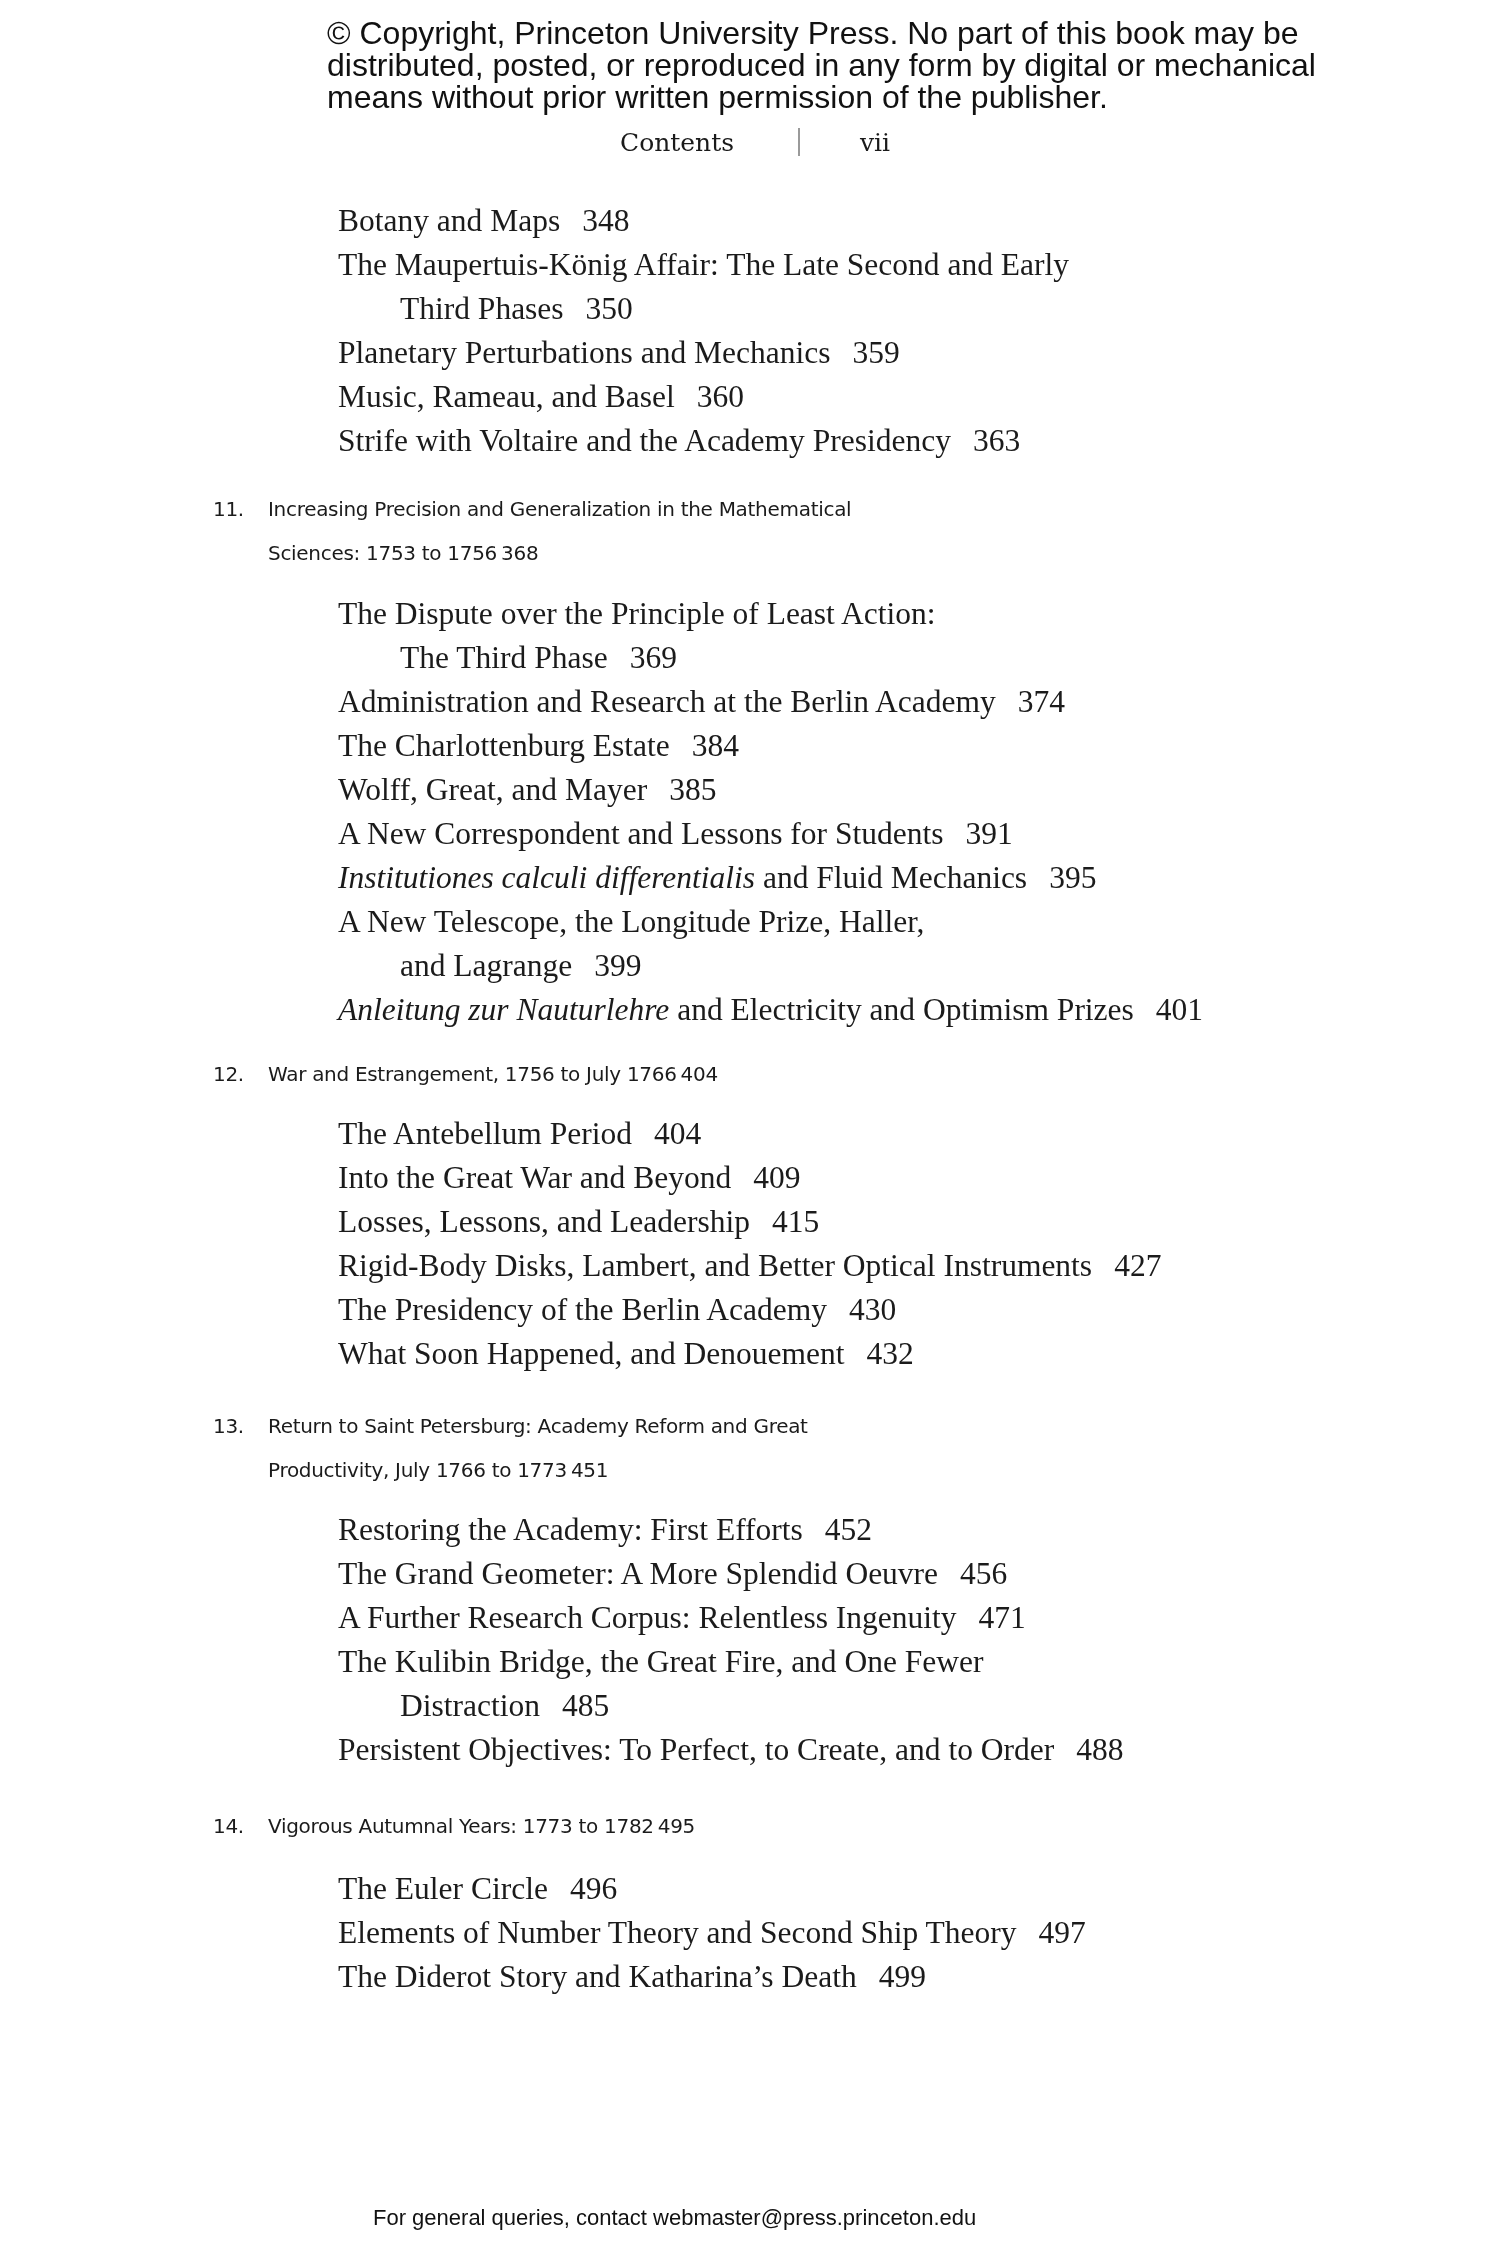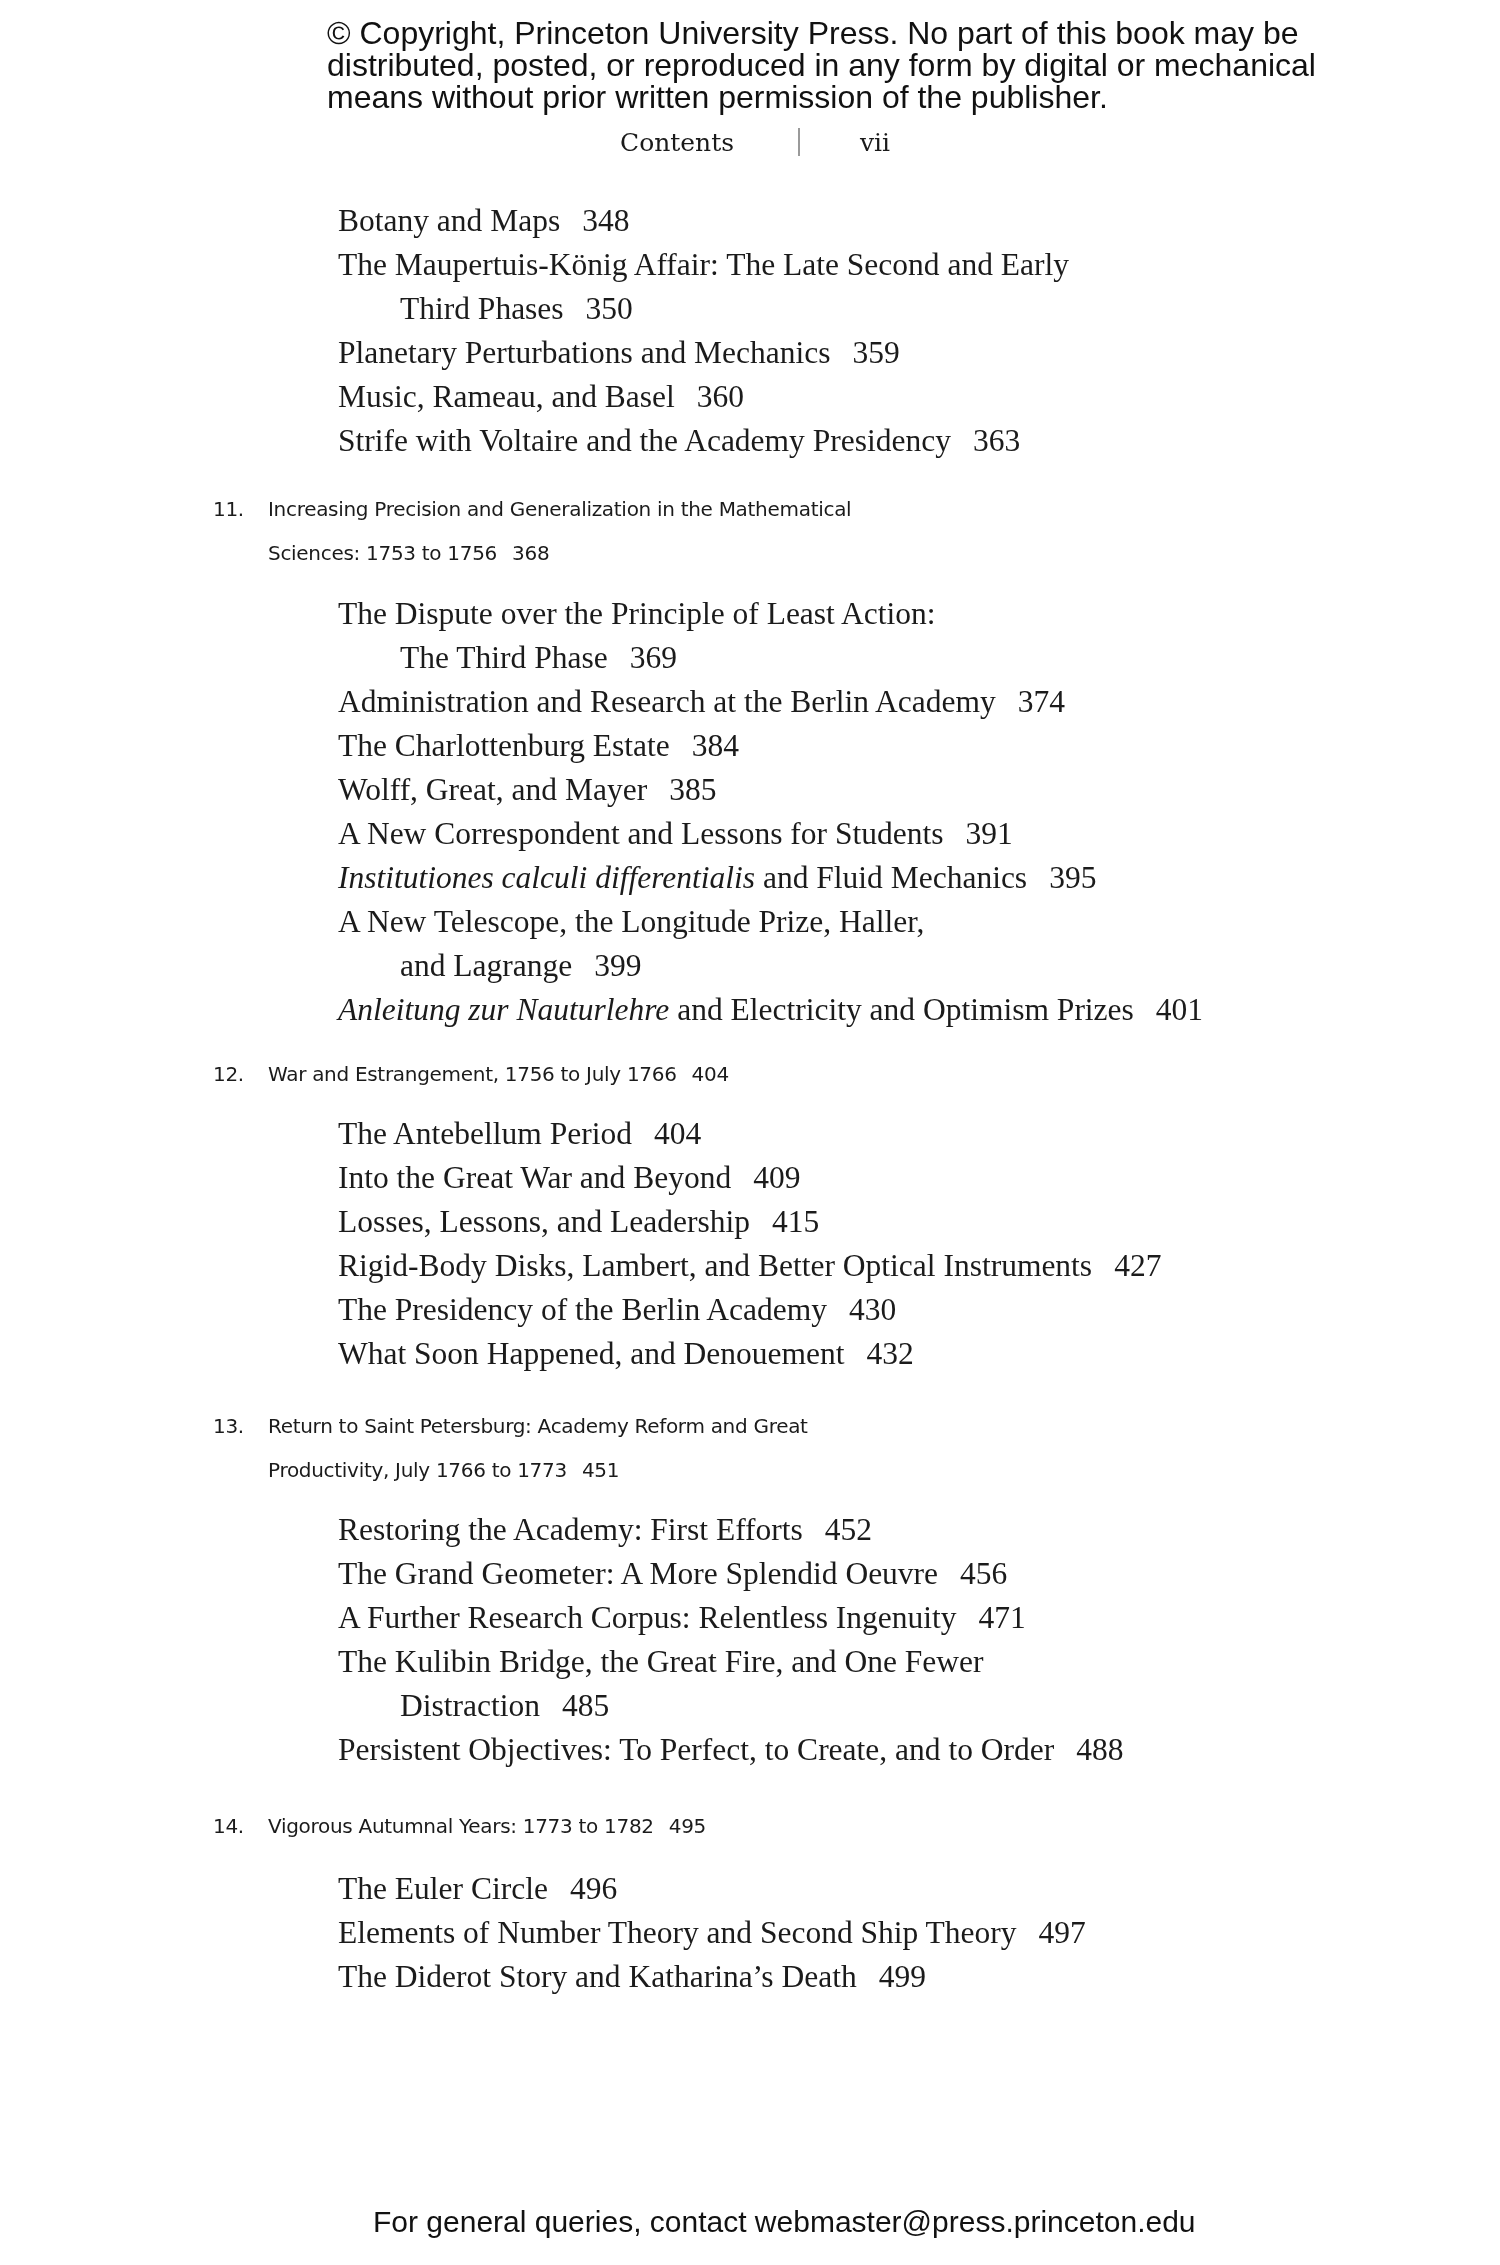--- a/index.html
+++ b/index.html
@@ -8,22 +8,22 @@
   .copyright { left: 327px; font-family: "Liberation Sans", sans-serif; font-size: 32px; color: #111; }
   .running-head { font-family: "DejaVu Serif", serif; font-size: 25px; color: #1a1a1a; }
   .sep { position: absolute; left: 798px; top: 128px; width: 2px; height: 28px; background: #9a9a9a; }
   .entry { left: 338px; font-family: "Liberation Serif", serif; font-size: 31.5px; color: #1b1b1b; }
   .entry.cont { left: 400px; }
   .entry .pg { margin-left: 22px; }
   .entry i { font-style: italic; }
   .chap { font-family: "DejaVu Sans", sans-serif; font-size: 20px; color: #1b1b1b; letter-spacing: -0.3px; }
   .chap-num { left: 213px; }
   .chap-text { left: 268px; }
-  .chap .pg { margin-left: 15px; }
-  .footer { left: 373px; font-family: "Liberation Sans", sans-serif; font-size: 30px; color: #111; }
+  .chap .pg { margin-left: 4px; }
+  .footer { left: 373px; font-family: "Liberation Sans", sans-serif; font-size: 22px; color: #111; }
 </style>
 </head>
 <body>
 
 <div>
   <div class="abs copyright" style="top:17px">© Copyright, Princeton University Press. No part of this book may be</div>
   <div class="abs copyright" style="top:49px">distributed, posted, or reproduced in any form by digital or mechanical</div>
   <div class="abs copyright" style="top:81px">means without prior written permission of the publisher.</div>
 </div>
 

